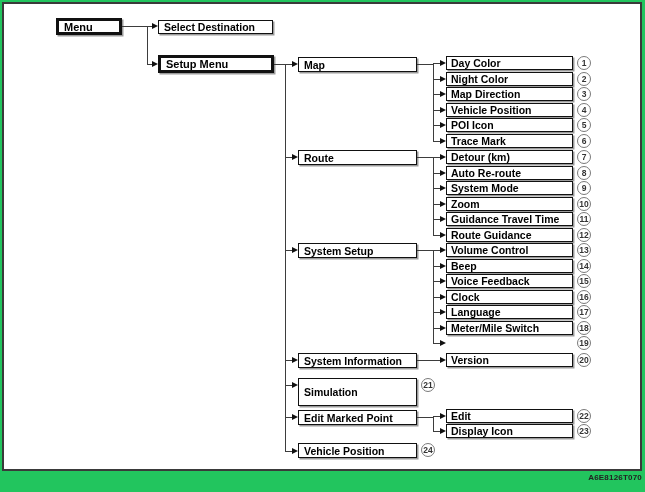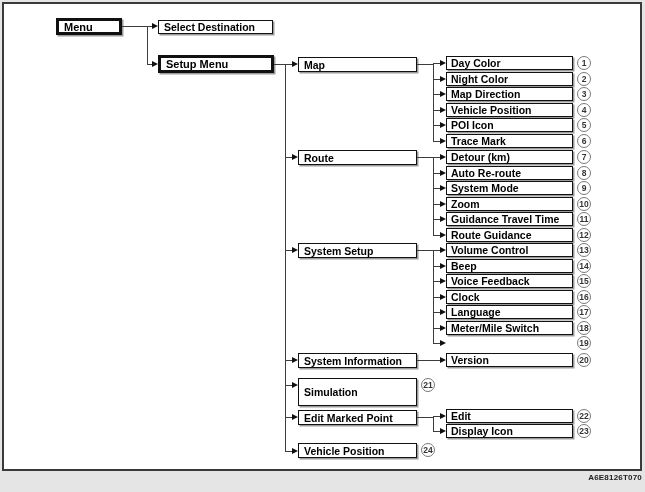--- a/index.html
+++ b/index.html
@@ -1,16 +1,16 @@
 <!DOCTYPE html>
 <html><head>
 <meta charset="utf-8">
 <style>
   html,body{margin:0;padding:0;background:#fff}
-  .stage{position:relative;width:645px;height:492px;background:#e5e5e5;font-family:"Liberation Sans",sans-serif;overflow:hidden}
+  .stage{position:relative;width:645px;height:492px;background:#22c55e;font-family:"Liberation Sans",sans-serif;overflow:hidden}
   .frame{position:absolute;left:2px;top:2px;width:640px;height:469px;border:2px solid #3a3a3a;box-sizing:border-box;background:#fff}
   .box{position:absolute;box-sizing:border-box;background:#fff;border:1px solid #111;box-shadow:1.5px 1.5px 0 #9b9b9b;display:flex;align-items:center;font-weight:bold;font-size:10.5px;color:#000;padding-left:5px;white-space:nowrap}
   .bold{border-width:3px;font-size:11px}
   .leaf{position:absolute;left:446px;width:127px;height:14px;box-sizing:border-box;background:#fff;border:1px solid #111;box-shadow:1.5px 1.5px 0 #9b9b9b;display:flex;align-items:center;font-weight:bold;font-size:10.5px;color:#000;padding-left:4px;white-space:nowrap}
   .num{position:absolute;width:14px;height:14px;border:1px solid #7a7a7a;border-radius:50%;box-sizing:border-box;display:flex;align-items:center;justify-content:center;font-size:8.5px;font-weight:bold;color:#333;background:#fff}
   .hl{position:absolute;height:1px;background:#3d3d3d}
   .vl{position:absolute;width:1px;background:#3d3d3d}
   .arr{position:absolute;width:0;height:0;border-top:3px solid transparent;border-bottom:3px solid transparent;border-left:6px solid #111}
   .code{position:absolute;right:3px;top:473px;font-size:8px;font-weight:bold;color:#222;letter-spacing:.2px}
 </style>

